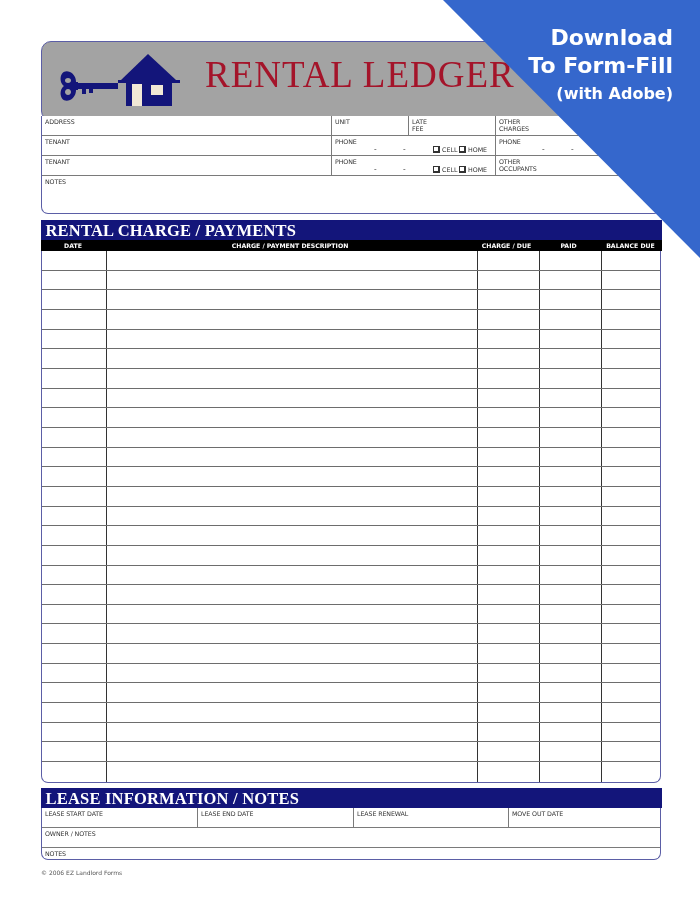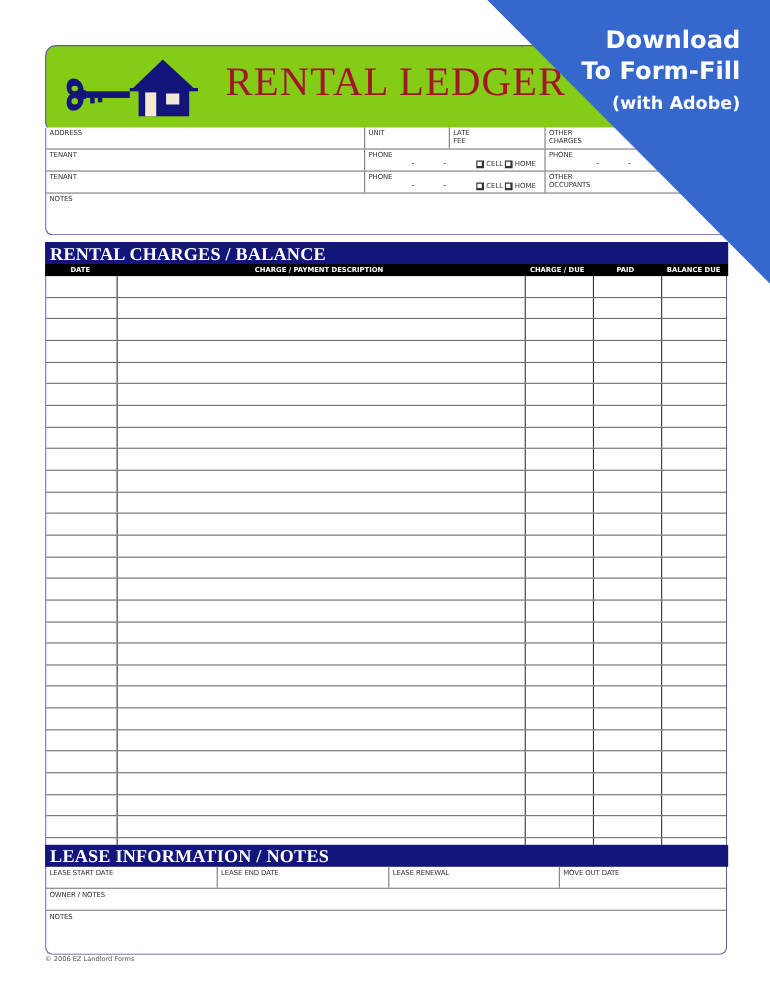--- a/index.html
+++ b/index.html
@@ -2,21 +2,21 @@
 <html><head>
 <meta charset="utf-8">
 <style>
   * { box-sizing: border-box; margin: 0; padding: 0; }
   html, body { width: 700px; height: 906px; background: #ffffff; overflow: hidden; }
   body { position: relative; font-family: "Liberation Sans", sans-serif; color: #222; }
 
   
   .banner {
     position: absolute; left: 41px; top: 41px; width: 620px; height: 80px;
-    background: #84cc16; border: 1.5px solid #5b5ea6; border-radius: 10px;
+    background: #a3a3a3; border: 1.5px solid #5b5ea6; border-radius: 10px;
   }
   .logo { position: absolute; left: 14px; top: 6px; width: 150px; height: 58px; }
   .banner-title {
     position: absolute; left: 163px; top: 11px;
     font-family: "Liberation Serif", serif; font-size: 37px; letter-spacing: 1px;
     color: #a4142a;
   }
 
   
   .section {
@@ -153,21 +153,21 @@
     </div>
   </div>
   <div class="frow" style="height:17px;">
     <div class="fcell first" style="left:0;right:0;">
       <span class="flabel">NOTES</span>
     </div>
   </div>
 </div>
 
 <div class="section" style="top:220px;height:563px;">
-  <div class="section-header">RENTAL CHARGES / BALANCE</div>
+  <div class="section-header">RENTAL CHARGE / PAYMENTS</div>
   <div class="ledger-head">
     <span class="lh" style="left:1.5px;width:62px;">DATE</span>
     <span class="lh" style="left:64px;width:371px;">CHARGE / PAYMENT DESCRIPTION</span>
     <span class="lh" style="left:435px;width:62px;">CHARGE / DUE</span>
     <span class="lh" style="left:497px;width:62px;">PAID</span>
     <span class="lh" style="left:559px;width:62px;">BALANCE DUE</span>
   </div>
   <div id="ledger-rows">
       <div class="lrow">
         <div class="lcell" style="left: 0px; width: 64px; border-left: none;"></div>
@@ -354,21 +354,21 @@
       <div class="lrow">
         <div class="lcell" style="left: 0px; width: 64px; border-left: none;"></div>
         <div class="lcell" style="left: 64px; width: 371px;"></div>
         <div class="lcell" style="left: 435px; width: 62px;"></div>
         <div class="lcell" style="left: 497px; width: 62px;"></div>
         <div class="lcell" style="left: 559px; width: 61px;"></div>
       </div>
     </div>
 </div>
 
-<div class="section" style="top:768px;height:100px;">
+<div class="section" style="top:788px;height:72px;">
   <div class="section-header">LEASE INFORMATION / NOTES</div>
   <div class="frow" style="height:20px;">
     <div class="fcell first" style="left:0;width:155px;">
       <span class="flabel">LEASE START DATE</span>
     </div>
     <div class="fcell" style="left:155px;width:157px;">
       <span class="flabel">LEASE END DATE</span>
     </div>
     <div class="fcell" style="left:311px;width:155px;">
       <span class="flabel">LEASE RENEWAL</span>

